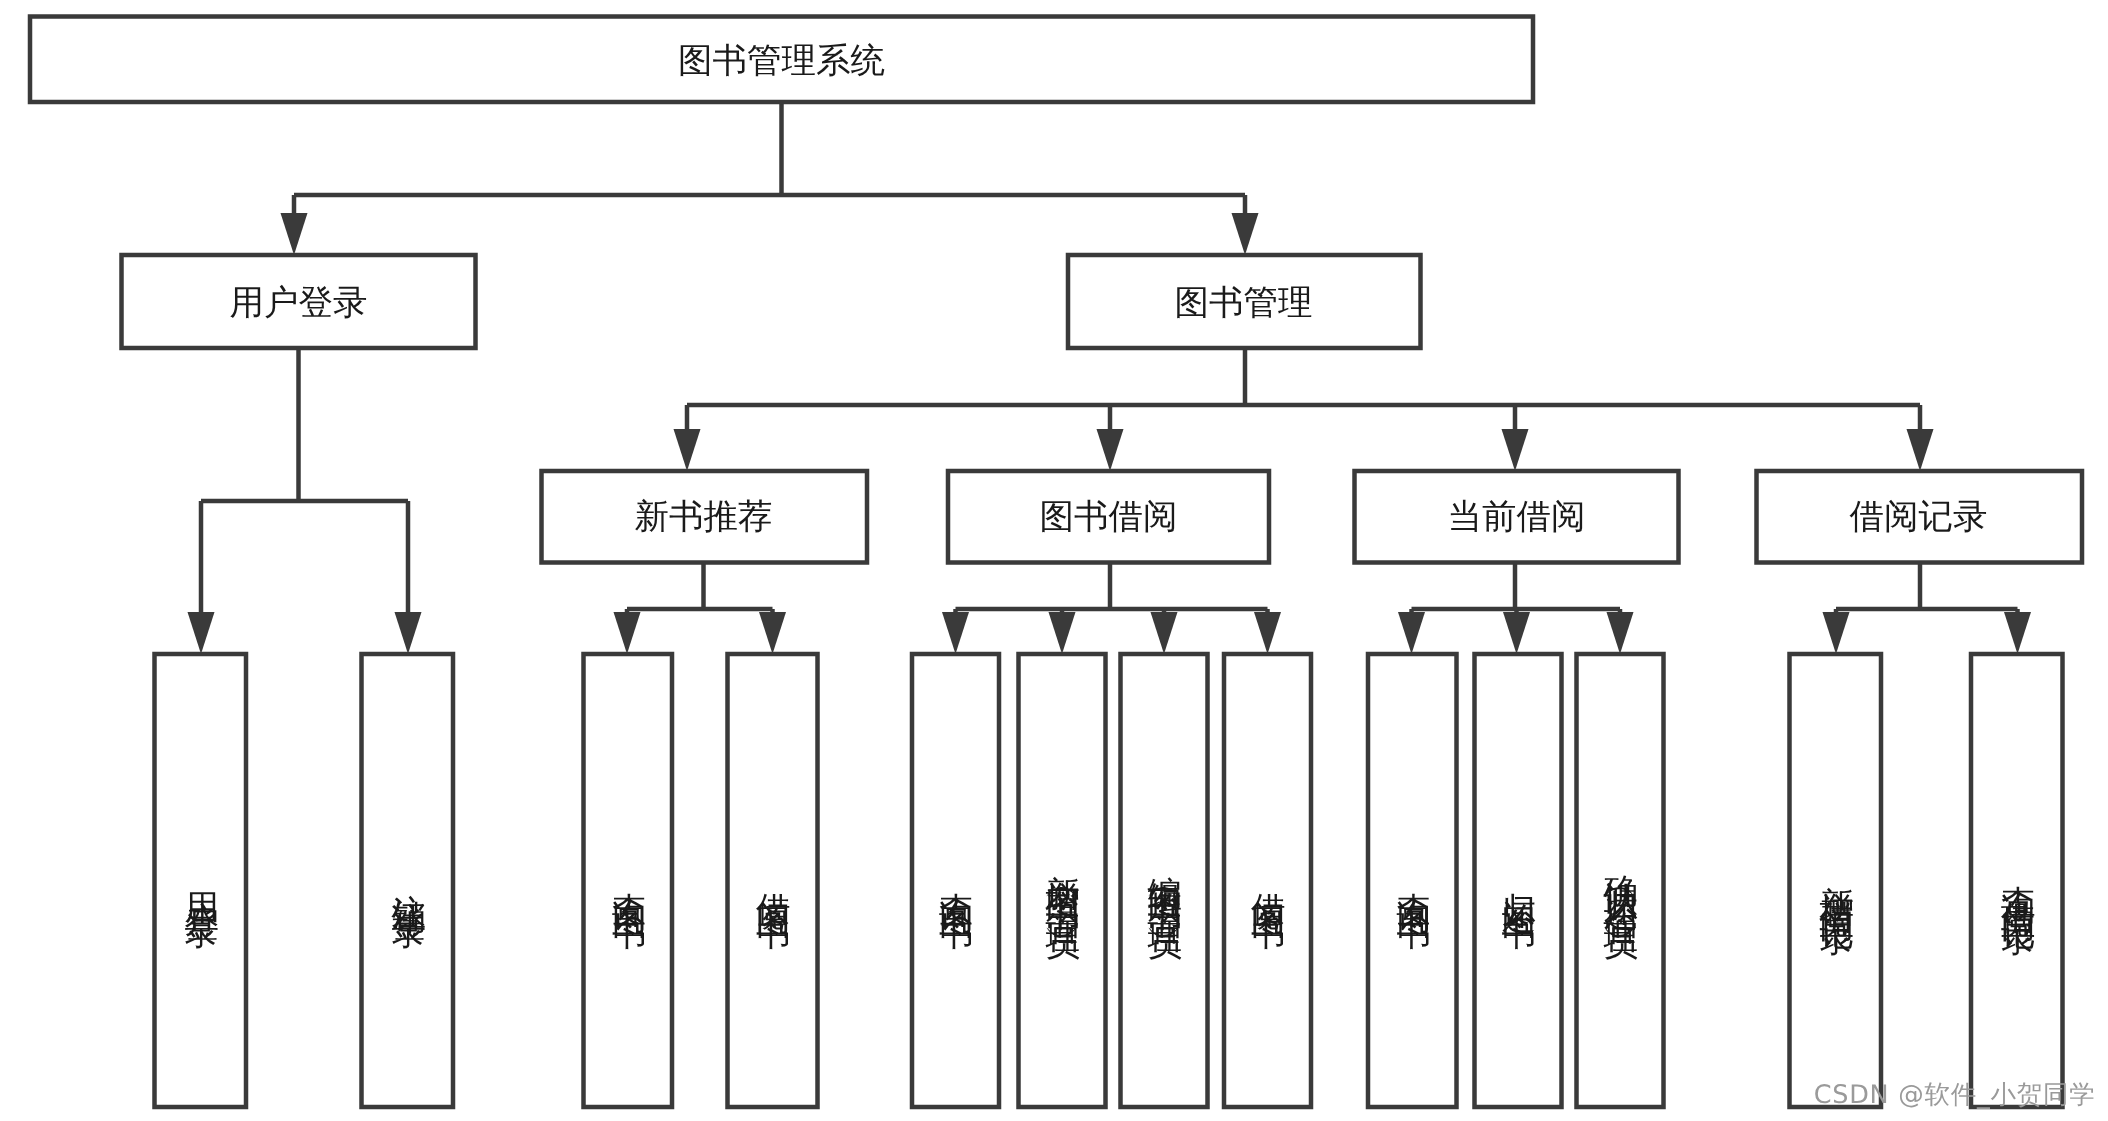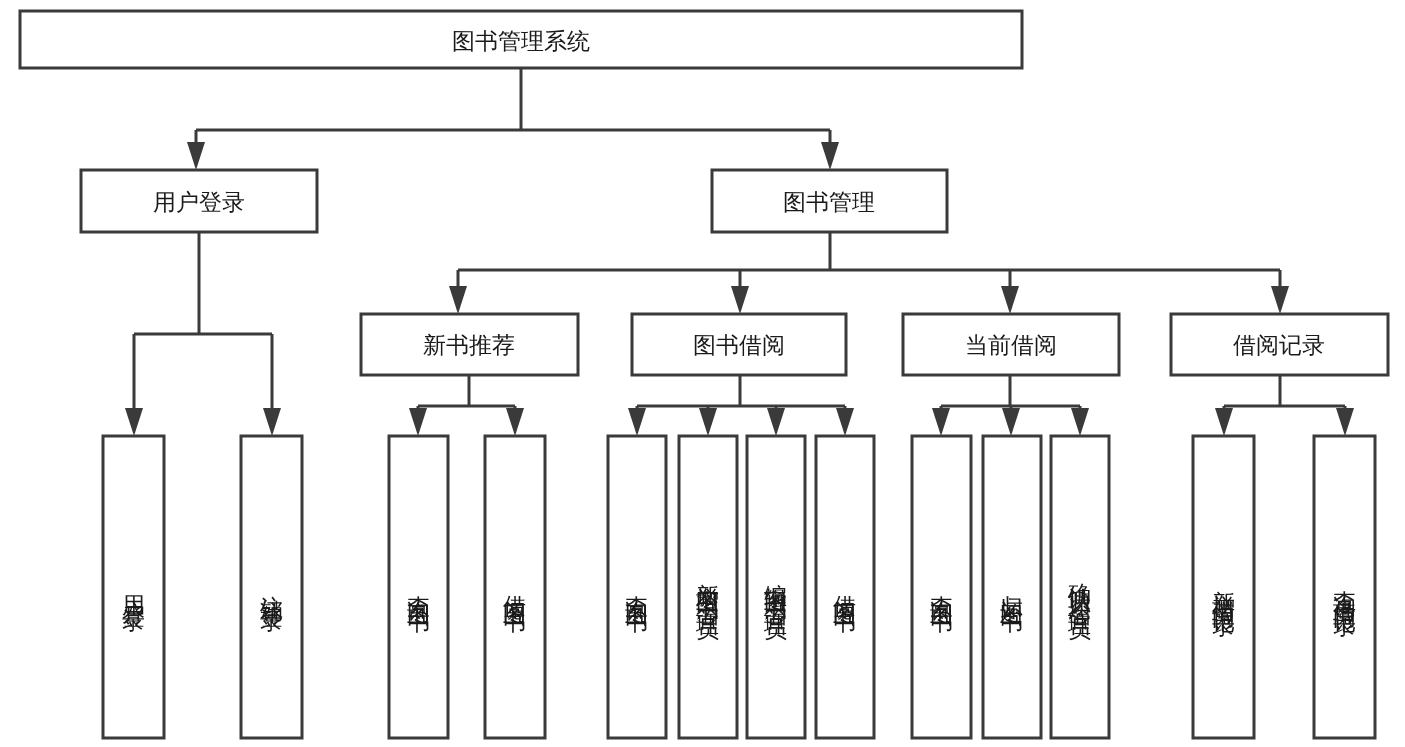--- a/index.html
+++ b/index.html
@@ -231,14 +231,15 @@
       <rect class="node-box" x="1193" y="436" width="61" height="302"></rect>
       <text class="node-label-v" x="1224" y="587" text-anchor="middle" style="font-size: 23px; letter-spacing: 5px; dominant-baseline: central;">新增借阅记录</text>
     </g>
     <g>
       <rect class="node-box" x="1314" y="436" width="61" height="302"></rect>
       <text class="node-label-v" x="1345" y="587" text-anchor="middle" style="font-size: 23px; letter-spacing: 5px; dominant-baseline: central;">查询借阅记录</text>
     </g>
 
   </svg>
 
+  <div id="watermark">CSDN @软件_小贺同学</div>
 
 </div>
 
 </body></html>

